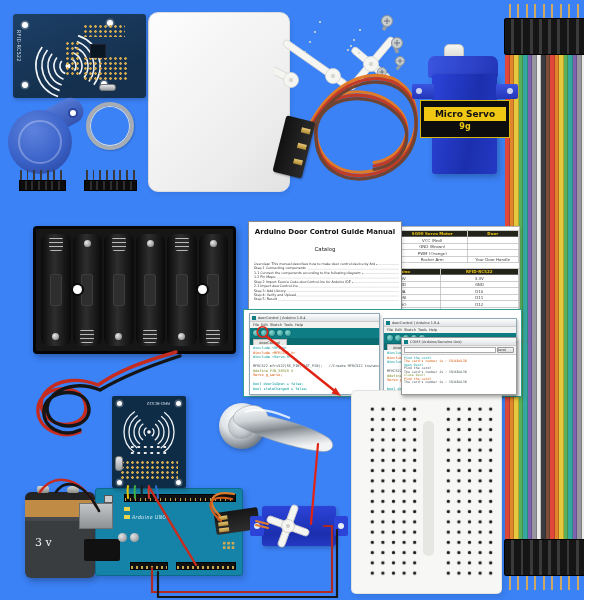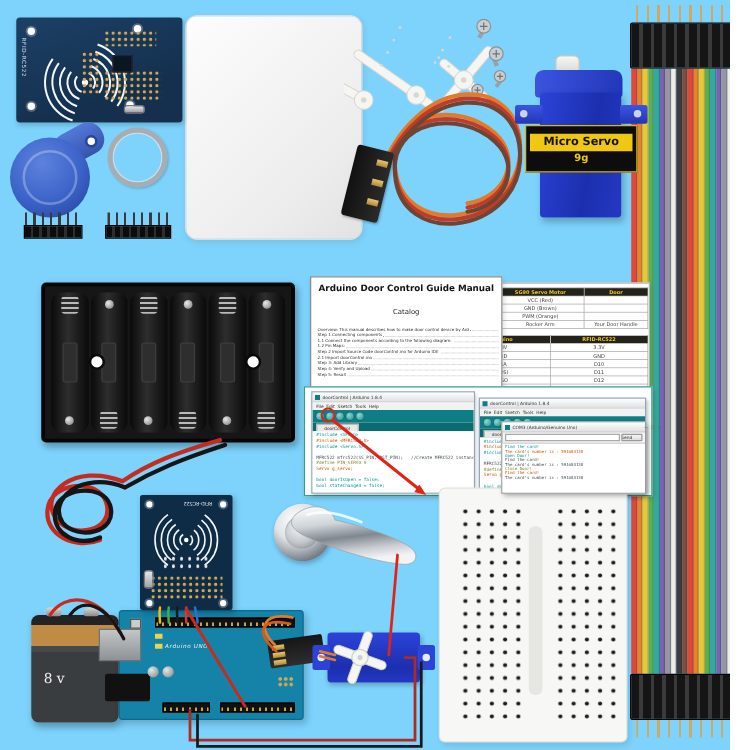--- a/index.html
+++ b/index.html
@@ -1,16 +1,16 @@
 <!DOCTYPE html>
 <html style="--pcb-navy: #16395c; --pcb-navy-dark: #0f2c47; --fob-blue: #3b62c8; --servo-blue: #2742cf; --ide-teal: #0e7e84; --arduino-teal: #1583a8; --label-yellow: #f0c814; --annotation-red: #e02314; --wire-orange: #e07b2a; --wire-red: #c23b28; --wire-brown: #6e4433;"><head>
 <meta charset="utf-8">
 <style>
   html,body{margin:0;padding:0;background:#fff;}
-  #scene{position:relative;width:584px;height:600px;background:#7dd3fc;overflow:hidden;
+  #scene{position:relative;width:584px;height:600px;background:#3b82f6;overflow:hidden;
          font-family:"DejaVu Sans","Liberation Sans",sans-serif;}
   #scene *{box-sizing:border-box;}
   .abs{position:absolute;}
 
   
   .card{left:148px;top:12px;width:142px;height:180px;border-radius:10px;
         background:linear-gradient(135deg,#fdfdfd,#ededed 70%,#e2e2e2);
         border:1px solid #ddd;box-shadow:1px 2px 5px rgba(0,0,0,.08);}
 
   
@@ -628,21 +628,21 @@
 
   <div class="abs bb">
     <div class="bbgrid" style="left:12px"></div>
     <div class="bbgrid" style="left:88px"></div>
     <div class="bbchan"></div>
   </div>
 
   <div class="abs bat9">
     <div class="t1"></div>
     <div class="t2"></div>
-    <div class="lbl">8 v</div>
+    <div class="lbl">3 v</div>
   </div>
 
   <div class="abs uno">
     <div class="usb"></div>
     <div class="pj"></div>
     <div class="hdr" style="left:28px;top:5px;width:112px"></div>
     <div class="hdr" style="left:34px;top:73px;width:38px"></div>
     <div class="hdr" style="left:80px;top:73px;width:60px"></div>
     <div class="rst"></div>
     <div class="lbl">Arduino UNO</div>

